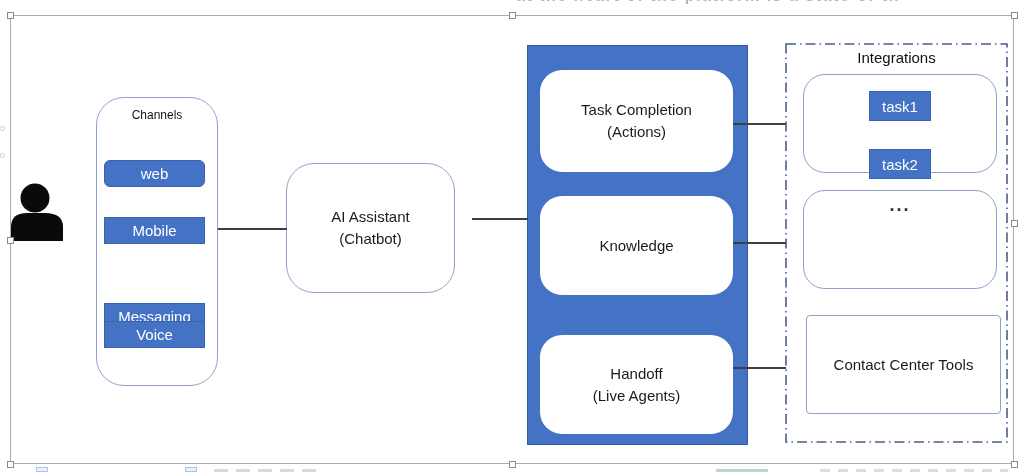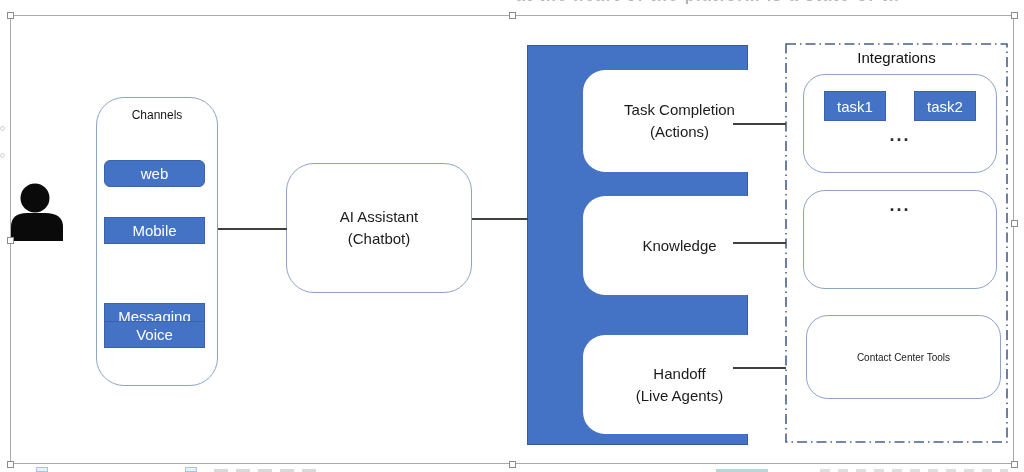--- a/index.html
+++ b/index.html
@@ -26,46 +26,46 @@
   
   .rbox { background:#fff; border:1.5px solid #8fa3c8; border-radius:28px; z-index:2; }
 
   .channels { left:96px; top:97px; width:122px; height:289px; }
   .channels-title { left:96px; top:108px; width:122px; text-align:center;
     font-size:12px; font-weight:500; color:#151515; z-index:3; }
   .chan-btn { left:104px; width:101px; height:27px; background:#4472C4;
     border:1px solid #3a62ad; color:#fff; font-size:15px; display:flex;
     align-items:center; justify-content:center; z-index:3; }
 
-  .assistant { left:286px; top:163px; width:186px; height:130px;
+  .assistant { left:286px; top:163px; width:169px; height:130px;
     display:flex; flex-direction:column; align-items:center; justify-content:center;
     font-size:15px; line-height:22px; }
 
   .connector { height:1.5px; background:#404040; z-index:3; }
 
   .blue-panel { left:527px; top:45px; width:221px; height:400px;
     background:#4472C4; border:1px solid #365a9e; z-index:1; }
   .core-box { left:540px; width:193px; background:#fff; border-radius:22px; z-index:2;
     display:flex; flex-direction:column; align-items:center; justify-content:center;
-    font-size:15px; line-height:22px;margin-left:43px; }
+    font-size:15px; line-height:22px; }
 
   .integrations-border { left:785px; top:43px; width:223px; height:400px; z-index:1; }
   .integrations-title { left:785px; top:49px; width:223px; text-align:center;
     font-size:15px; font-weight:500; color:#111; z-index:2; }
   .int-box { left:803px; width:194px; height:99px; background:#fff;
     border:1.3px solid #8fa3c8; border-radius:22px; z-index:2;
     display:flex; flex-direction:column; align-items:center; }
-  .int-row { display:flex; gap:28px; margin-top:16px; }
+  .int-row { display:flex; gap:28px; margin-top:16px;flex-direction:column; }
   .int-btn { min-width:62px; padding:0 10px; height:30px; background:#4472C4;
     border:1px solid #3a62ad; color:#fff; font-size:15px; display:flex;
     align-items:center; justify-content:center; }
   .dots { font-size:18px; font-weight:bold; color:#2b2b2b; letter-spacing:2px;
     margin-top:6px; line-height:16px; }
-  .cct { left:806px; top:315px; width:195px; height:84px; border-radius:22px;
-    display:flex; align-items:center; justify-content:center; font-size:10px; }
+  .cct { left:806px; top:315px; width:195px; height:99px; border-radius:4px;
+    display:flex; align-items:center; justify-content:center; font-size:15px; }
 
   
   .frag { z-index:6; }
 </style>
 </head>
 <body>
 
 <div class="abs top-crop">
   <span>at the heart of the platform is a state-of-th</span>
 </div>

